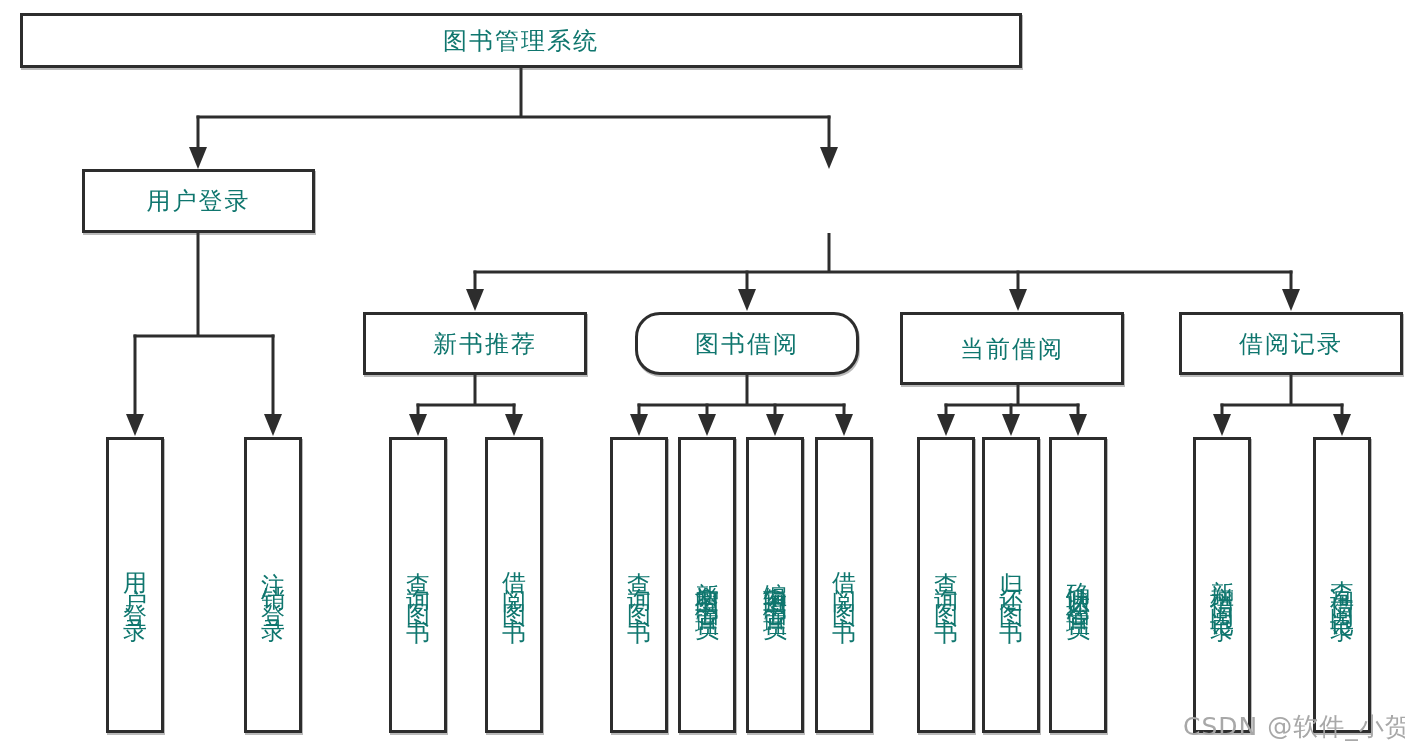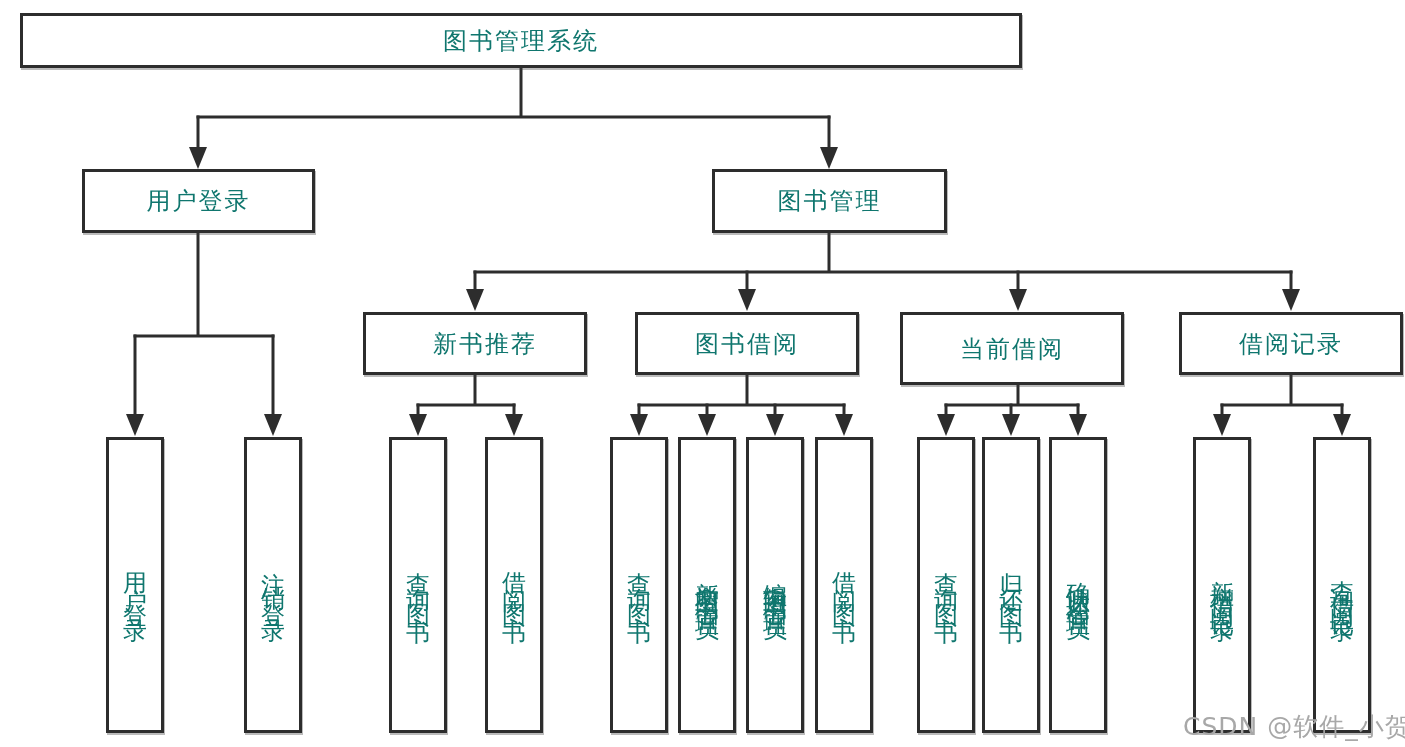--- a/index.html
+++ b/index.html
@@ -40,21 +40,21 @@
     letter-spacing:1px;
     z-index:5;
     pointer-events:none;
     white-space:nowrap;
   }
   
   .n-root{left:20px;top:13px;width:1002px;height:55px;}
   .n-login{left:82px;top:169px;width:233px;height:64px;}
   .n-mgmt{left:712px;top:169px;width:235px;height:64px;}
   .n-l3a{left:363px;top:312px;width:224px;height:63px;padding-left:20px;}
-  .n-l3b{left:635px;top:312px;width:224px;height:63px;}
+  .n-l3b{left:635px;top:312px;width:224px;height:63px;border-radius:25px;}
   .n-l3c{left:900px;top:312px;width:224px;height:73px;}
   .n-l3d{left:1179px;top:312px;width:224px;height:63px;}
   .leaf{top:437px;width:58px;height:296px;}
   .lf1{left:106px;}  .lf2{left:244px;}
   .lf3{left:389px;}  .lf4{left:485px;}
   .lf5{left:610px;}  .lf6{left:678px;}  .lf7{left:746px;}  .lf8{left:815px;}
   .lf9{left:917px;}  .lf10{left:982px;} .lf11{left:1049px;}
   .lf12{left:1193px;}.lf13{left:1313px;}
 </style>
 </head>
@@ -131,23 +131,20 @@
     </g>
   </svg>
 
   <div class="box n-root">
     <span>图书管理系统</span>
   </div>
 
   <div class="box n-login">
     <span>用户登录</span>
   </div>
-  <div class="box n-mgmt">
-    <span>图书管理</span>
-  </div>
 
   <div class="box n-l3a">
     <span>新书推荐</span>
   </div>
   <div class="box n-l3b">
     <span>图书借阅</span>
   </div>
   <div class="box n-l3c">
     <span>当前借阅</span>
   </div>

